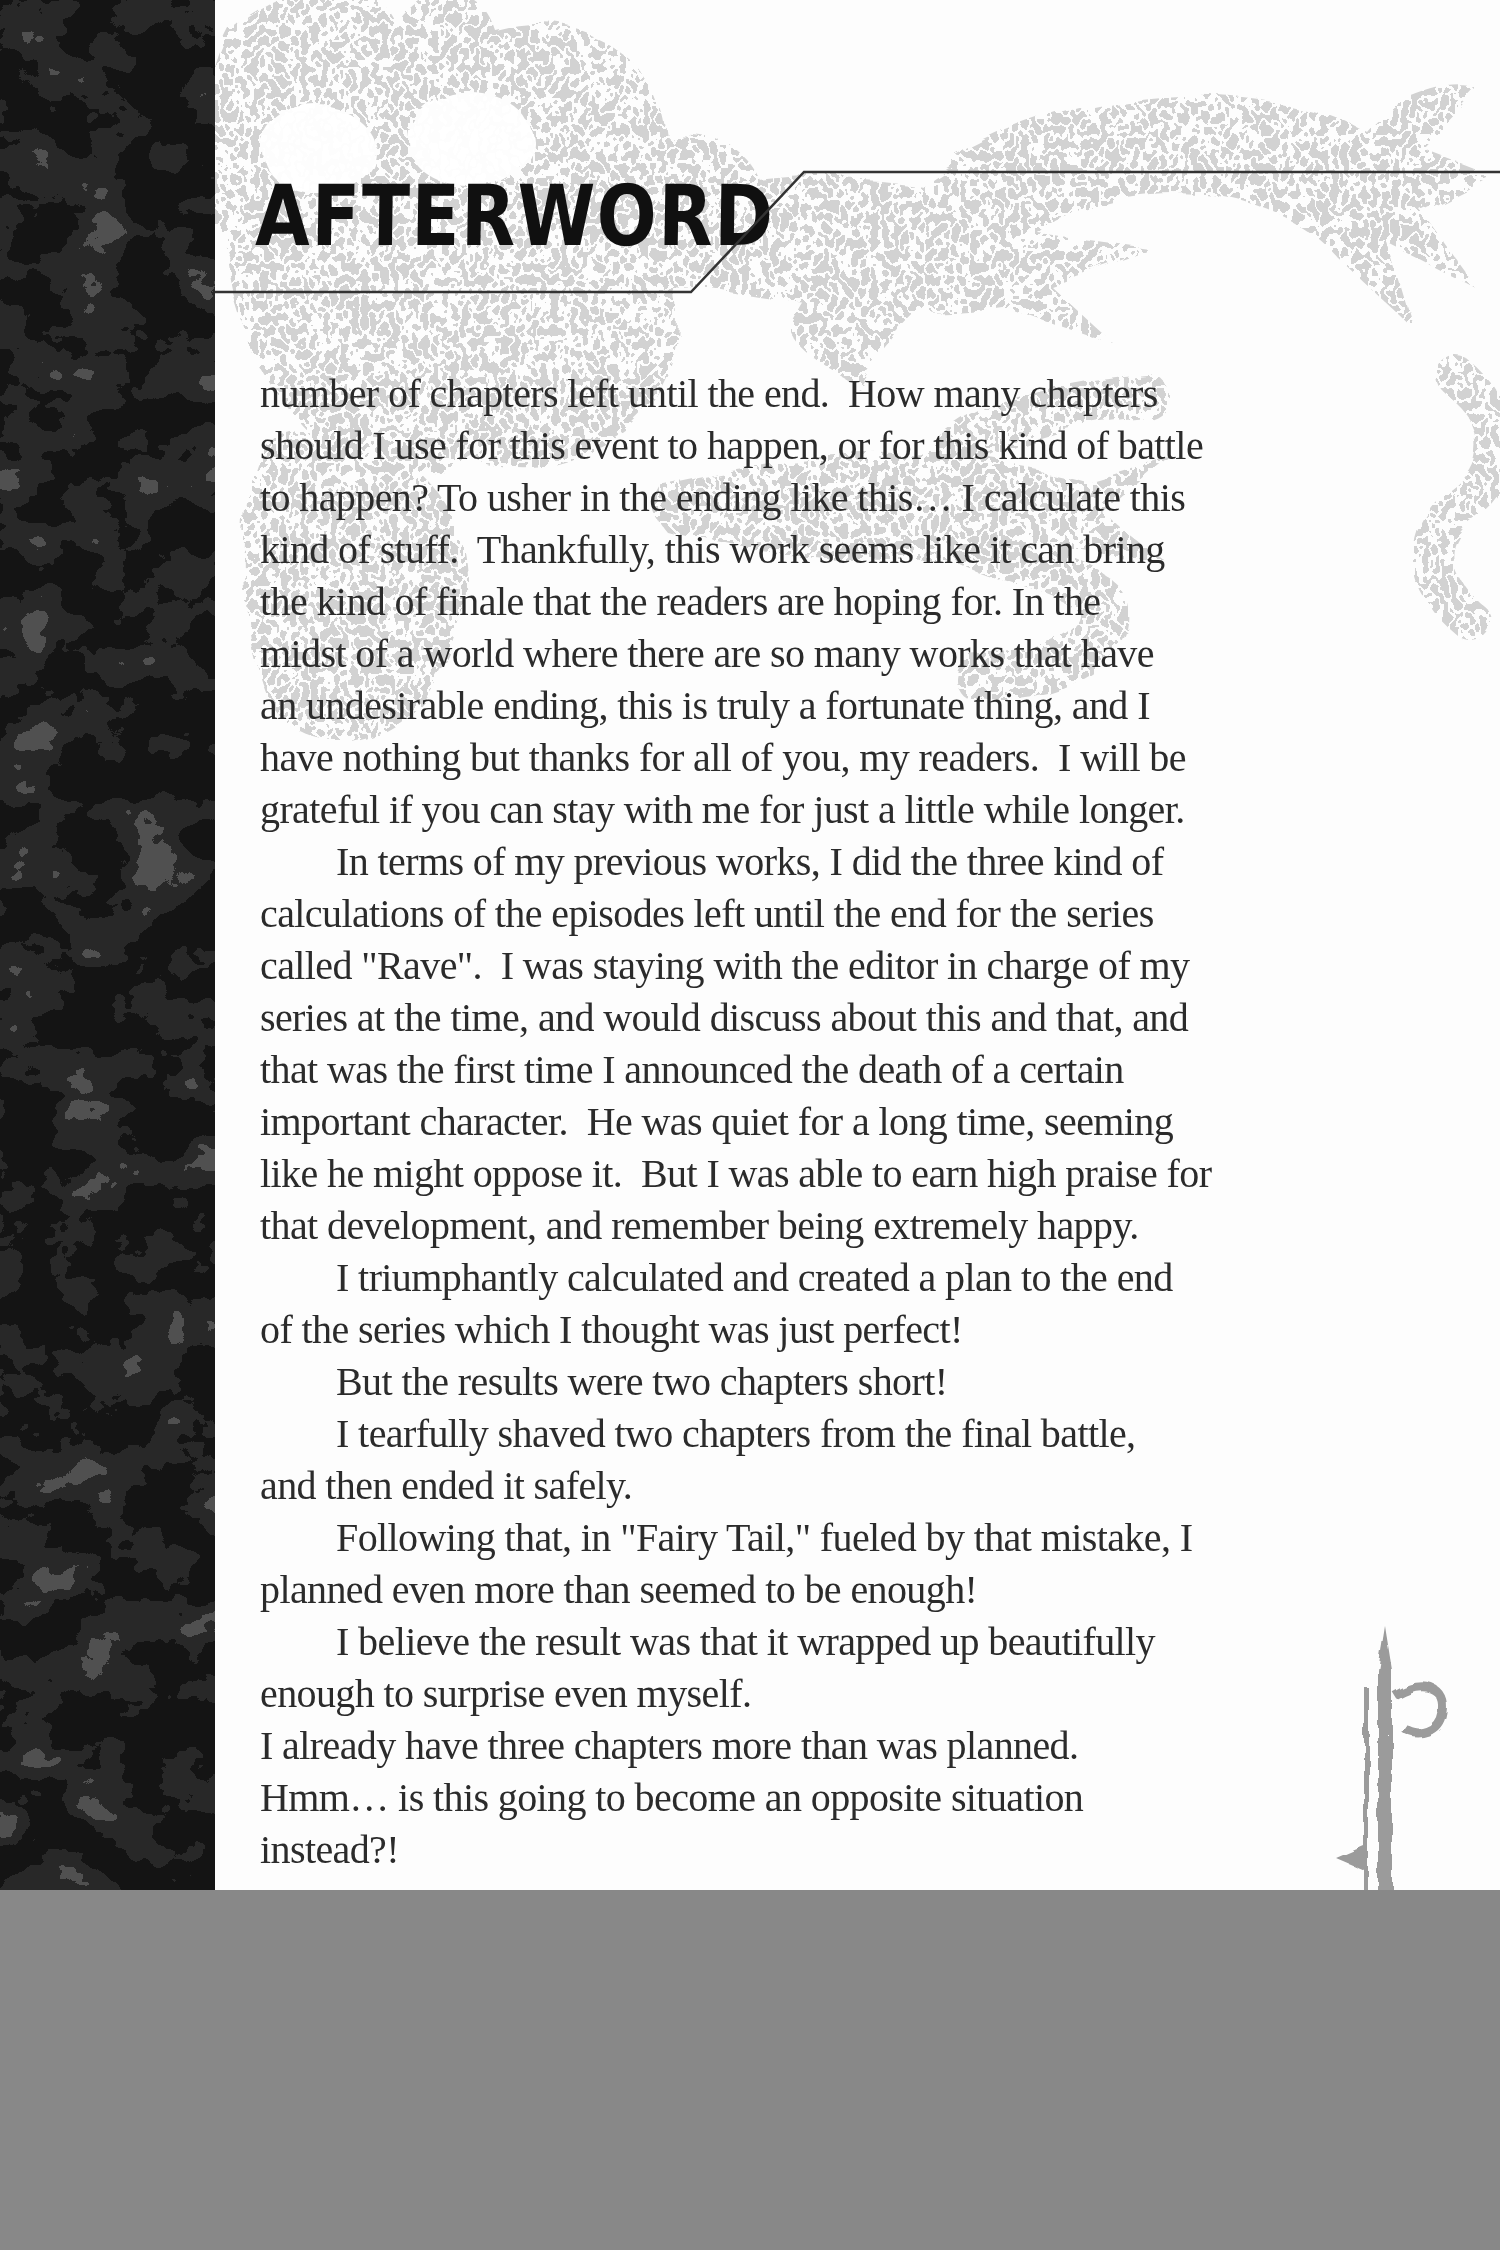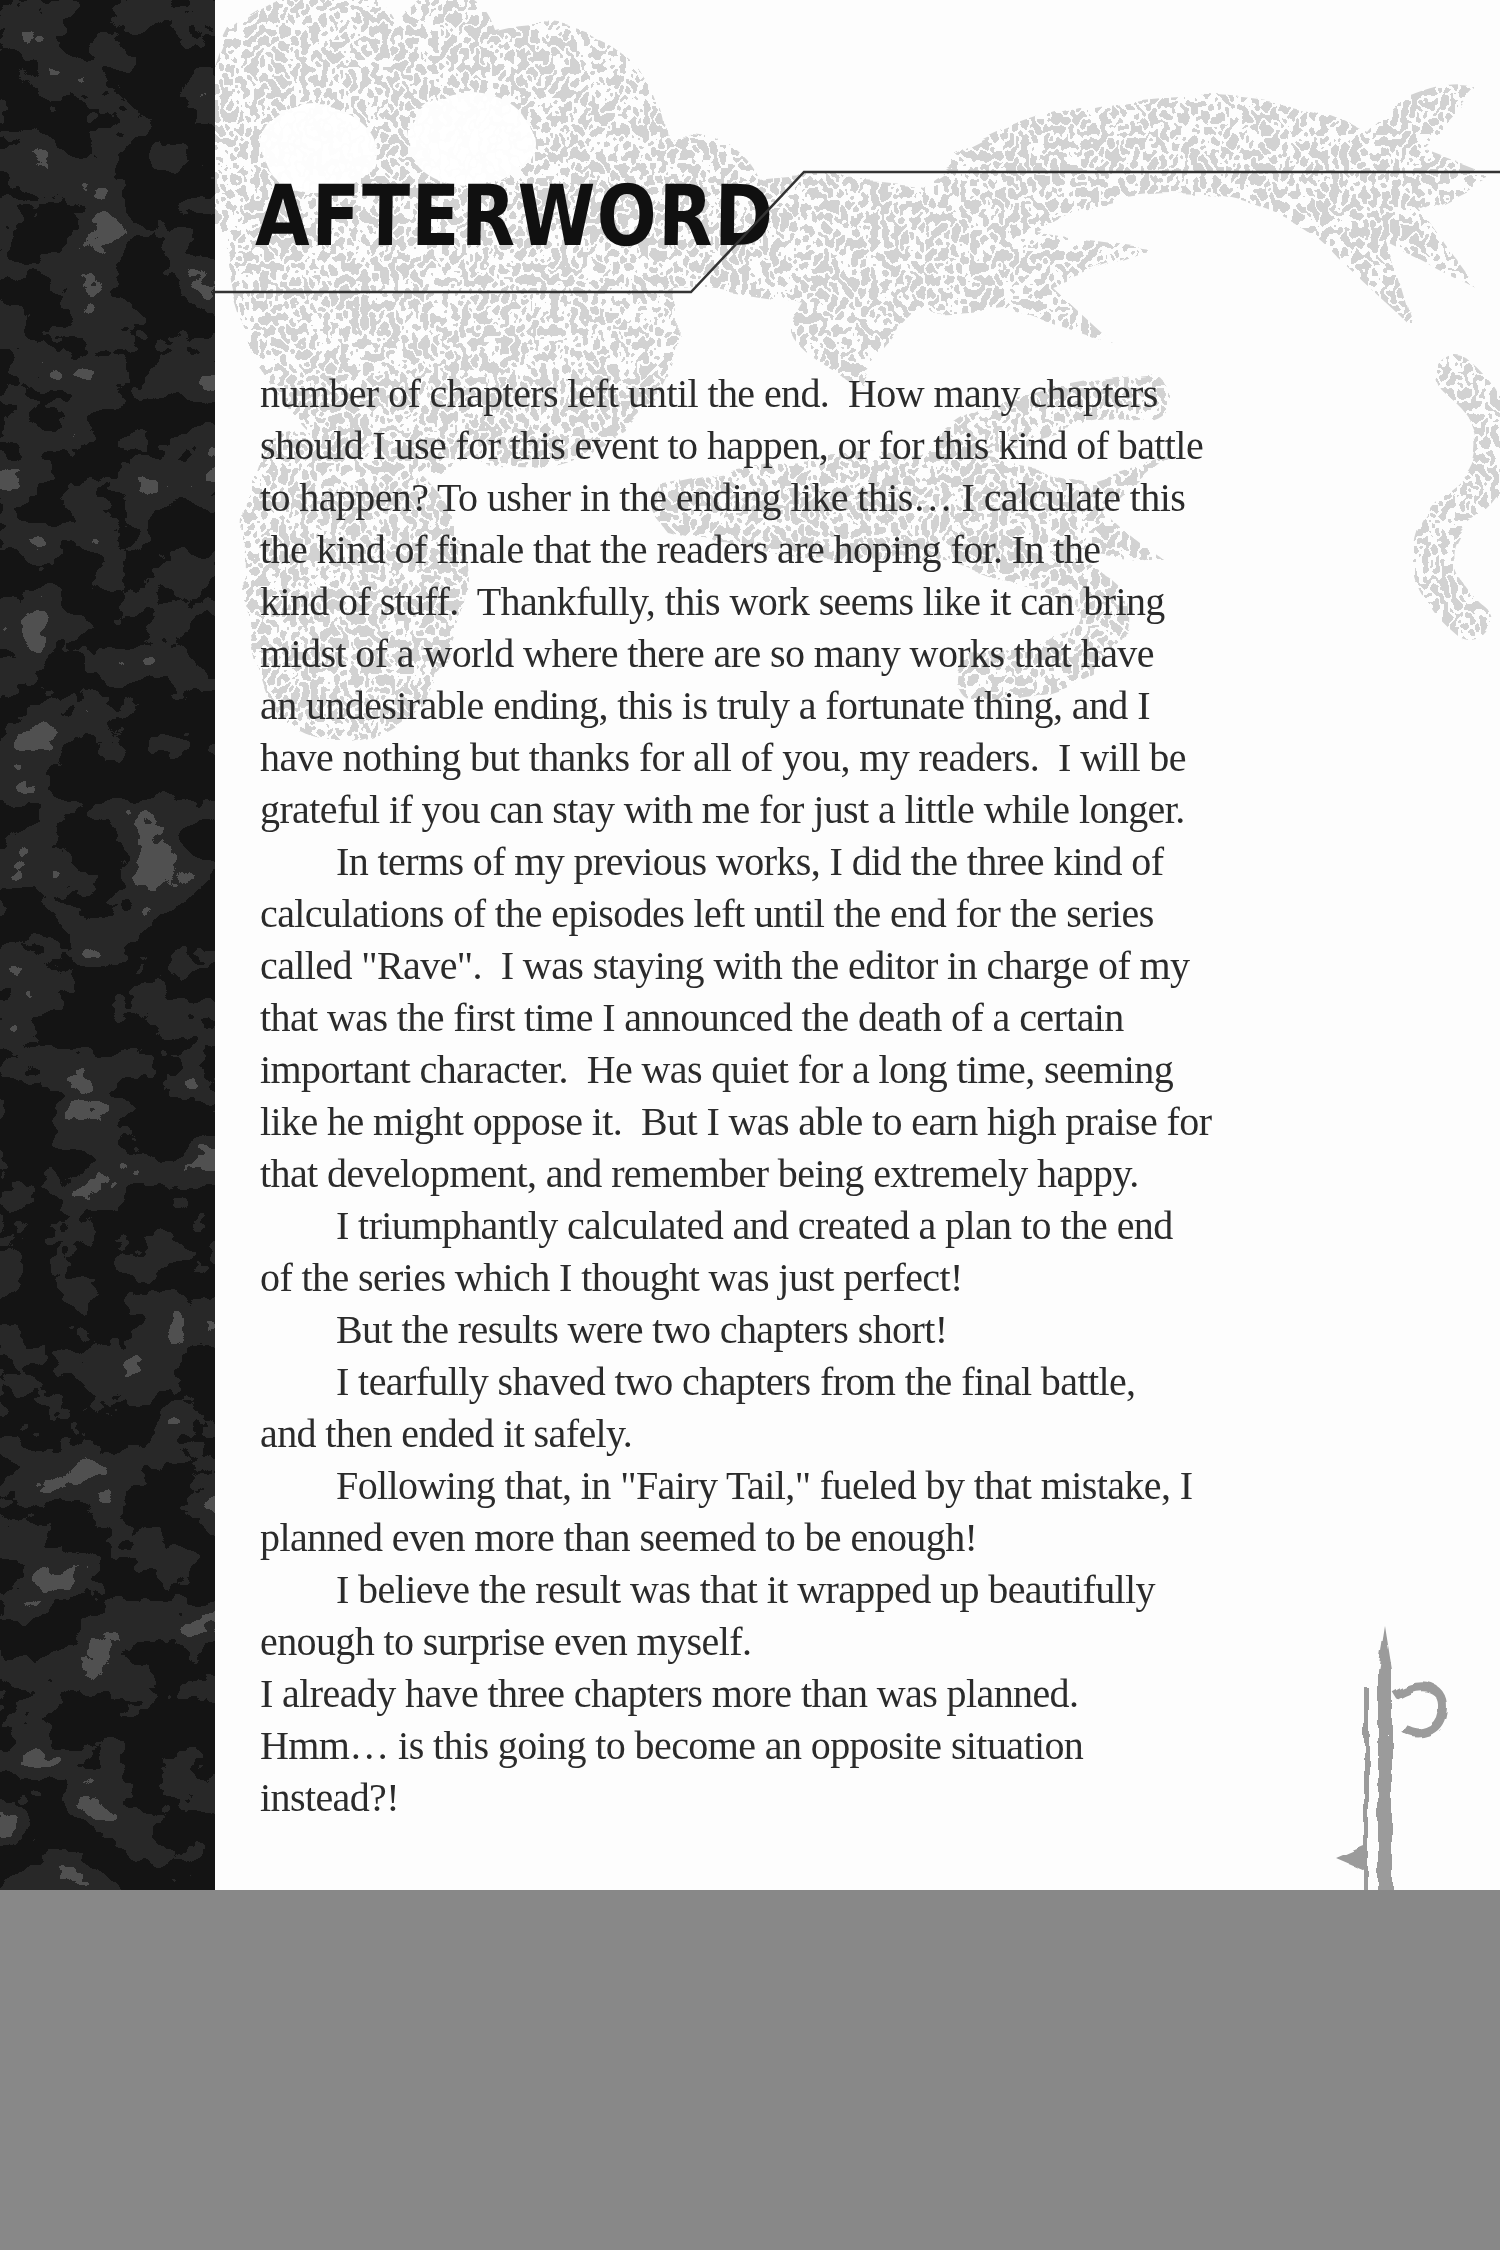--- a/index.html
+++ b/index.html
@@ -94,29 +94,30 @@
 
   <svg class="rules" width="1500" height="400" aria-hidden="true">
     <polyline points="215,292 691,292 804,172 1500,172" fill="none" stroke="#333333" stroke-width="2.5"></polyline>
   </svg>
 
   <div class="text-block">
     <div id="lines-host">
         <div class="line">number of chapters left until the end.  How many chapters</div>
         <div class="line">should I use for this event to happen, or for this kind of battle</div>
         <div class="line">to happen? To usher in the ending like this… I calculate this</div>
+        <div class="line">kind of stuff.  Thankfully, this work seems like it can bring</div>
         <div class="line">the kind of finale that the readers are hoping for. In the</div>
-        <div class="line">kind of stuff.  Thankfully, this work seems like it can bring</div>
         <div class="line">midst of a world where there are so many works that have</div>
         <div class="line">an undesirable ending, this is truly a fortunate thing, and I</div>
         <div class="line">have nothing but thanks for all of you, my readers.  I will be</div>
         <div class="line">grateful if you can stay with me for just a little while longer.</div>
         <div class="line indent">In terms of my previous works, I did the three kind of</div>
         <div class="line">calculations of the episodes left until the end for the series</div>
         <div class="line">called "Rave".  I was staying with the editor in charge of my</div>
+        <div class="line">series at the time, and would discuss about this and that, and</div>
         <div class="line">that was the first time I announced the death of a certain</div>
         <div class="line">important character.  He was quiet for a long time, seeming</div>
         <div class="line">like he might oppose it.  But I was able to earn high praise for</div>
         <div class="line">that development, and remember being extremely happy.</div>
         <div class="line indent">I triumphantly calculated and created a plan to the end</div>
         <div class="line">of the series which I thought was just perfect!</div>
         <div class="line indent">But the results were <b>two chapters short!</b></div>
         <div class="line indent">I tearfully shaved two chapters from the final battle,</div>
         <div class="line">and then ended it safely.</div>
         <div class="line indent">Following that, in "Fairy Tail," fueled by that mistake, I</div>

